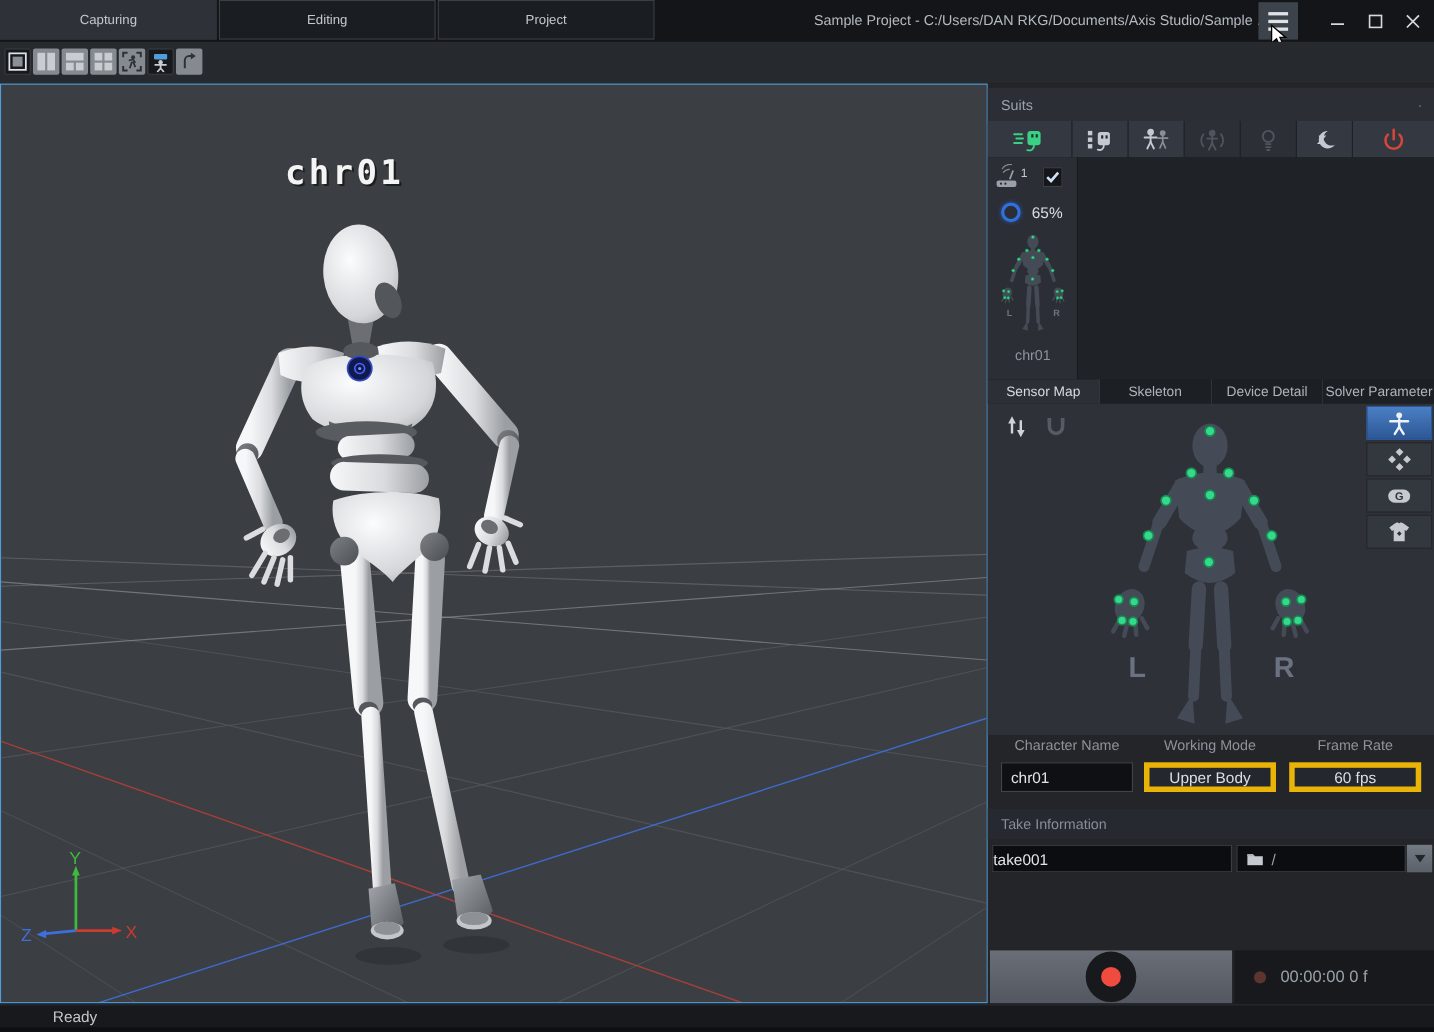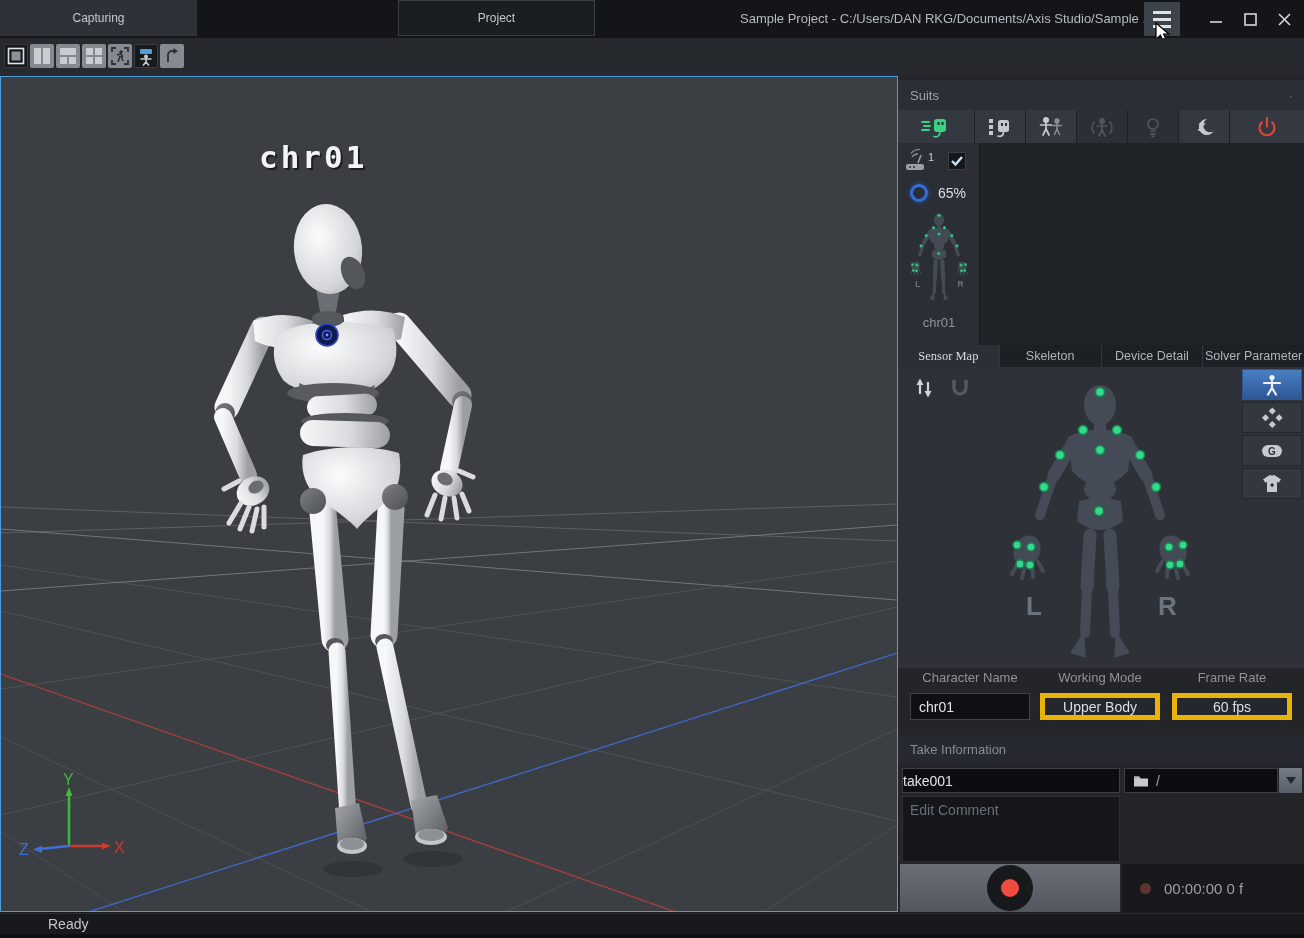--- a/index.html
+++ b/index.html
@@ -44,21 +44,21 @@
   .device-strip { left:0; top:0; width:82px; height:202px; background:#2b2e35; border-right:1px solid #17191d; }
   .chk { left:50px; top:9px; width:18px; height:18px; background:#14161a; border:1px solid #3c4046; }
   .ring { left:12px; top:41px; width:18px; height:18px; border-radius:50%; border:3px solid #2f6fe0;
     box-shadow:0 0 5px rgba(47,111,224,.6); }
   .battery-txt { left:40px; top:42px; color:#dcdfe3; font-size:14px; }
   .thumb-name { left:0; top:172px; width:82px; text-align:center; color:#8d939b; font-size:13px; }
 
   .sensor-tabs { left:0; top:269px; width:406px; height:22px; display:flex; background:#1c1f24; }
   .stab { height:22px; display:flex; align-items:center; justify-content:center; font-size:12.5px;
     color:#aeb4bb; border-right:1px solid #33373d; flex:1; background:#1c1f24; }
-  .stab.active { background:#2c2f36; color:#d6dade;font-family:Liberation Serif, serif; }
+  .stab.active { background:#2c2f36; color:#d6dade; }
 
   .sensor-panel { left:0; top:291px; width:406px; height:301px; background:#2e3138; }
   .side-btn { left:344px; width:60px; height:31px; background:#33373e; border:1px solid #23262b;
     display:flex; align-items:center; justify-content:center; }
   .side-btn.active { background:linear-gradient(#4a7fc4,#2d5796); border-color:#2d5796; }
 
   .fields { left:0; top:592px; width:406px; height:62px; }
   .flabel { top:2px; color:#8d939b; font-size:13px; text-align:center; }
   .dark-input { position:absolute; top:25px; height:27px; background:#0e1013; border:1px solid #3f434a;
     color:#e2e5e8; font-size:14px; padding:0 8px; font-family:"Liberation Sans",sans-serif; }
@@ -102,20 +102,23 @@
   svg { display:block; }
 </style>
 </head>
 <body>
 
 <div id="app">
 
   <div class="abs titlebar">
     <div class="abs tb-tab active" style="left:0;">
       <span>Capturing</span>
+    </div>
+    <div class="abs tb-tab" style="left:199px;">
+      <span>Editing</span>
     </div>
     <div class="abs tb-tab" style="left:398px;">
       <span>Project</span>
     </div>
     <div class="abs tb-title">Sample Project - C:/Users/DAN RKG/Documents/Axis Studio/Sample ...</div>
 
     <div class="abs hamburger">
       <div class="bar"></div>
       <div class="bar"></div>
       <div class="bar"></div>
@@ -577,21 +580,20 @@
         <path d="M1,2.5 h5 l1.8,2 H15 v8 H1 Z" fill="#c6cad0"></path>
         <path d="M1,2.5 h5 l1.8,2 H1 Z" fill="#aeb3ba"></path>
       </svg>
       <span>/</span>
     </div>
     <div class="abs dd-arrow">
       <svg width="10" height="7" viewBox="0 0 10 7">
         <path d="M0,0 L10,0 L5,7 Z" fill="#23262b"></path>
         </svg>
     </div>
-    <textarea class="comment" placeholder="Edit Comment" style=""></textarea>
 
 
     <div class="abs rec-btn">
       <div class="rec-circle">
         <div class="rec-dot"></div>
       </div>
     </div>
     <div class="abs tc-box">
       <div class="tc-dot"></div>
       <div class="tc-text">00:00:00 0 f</div>

